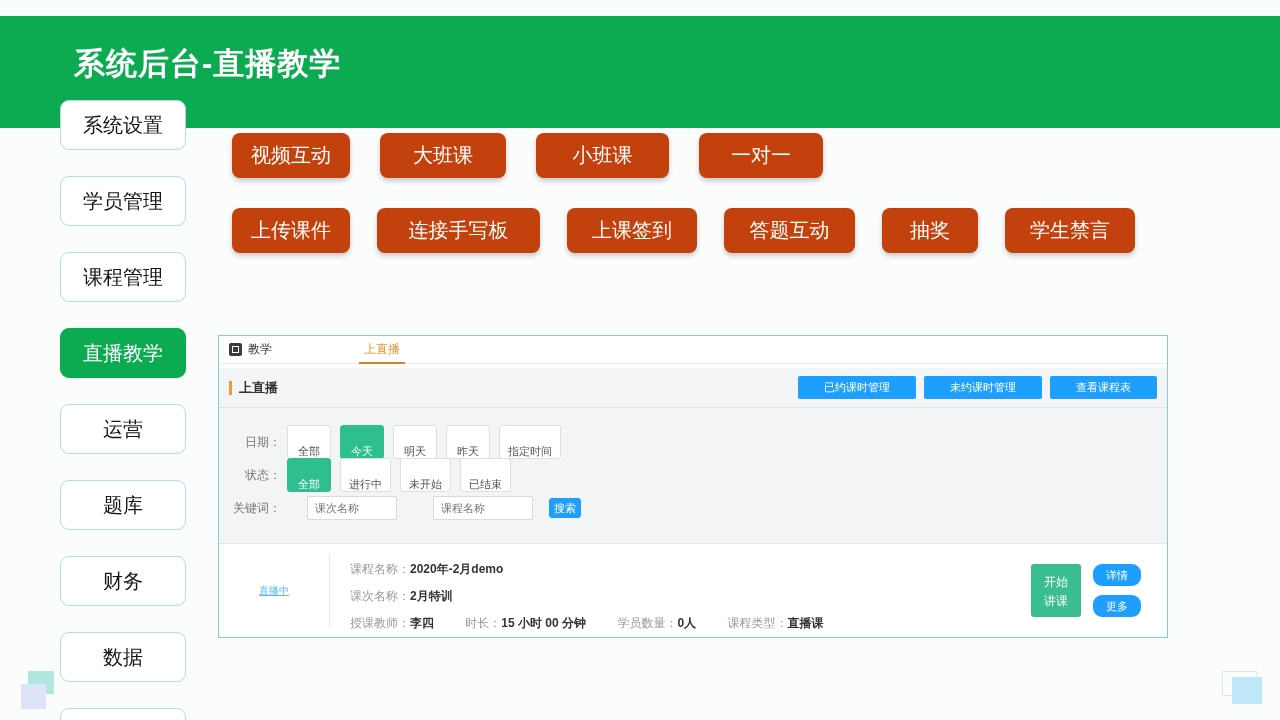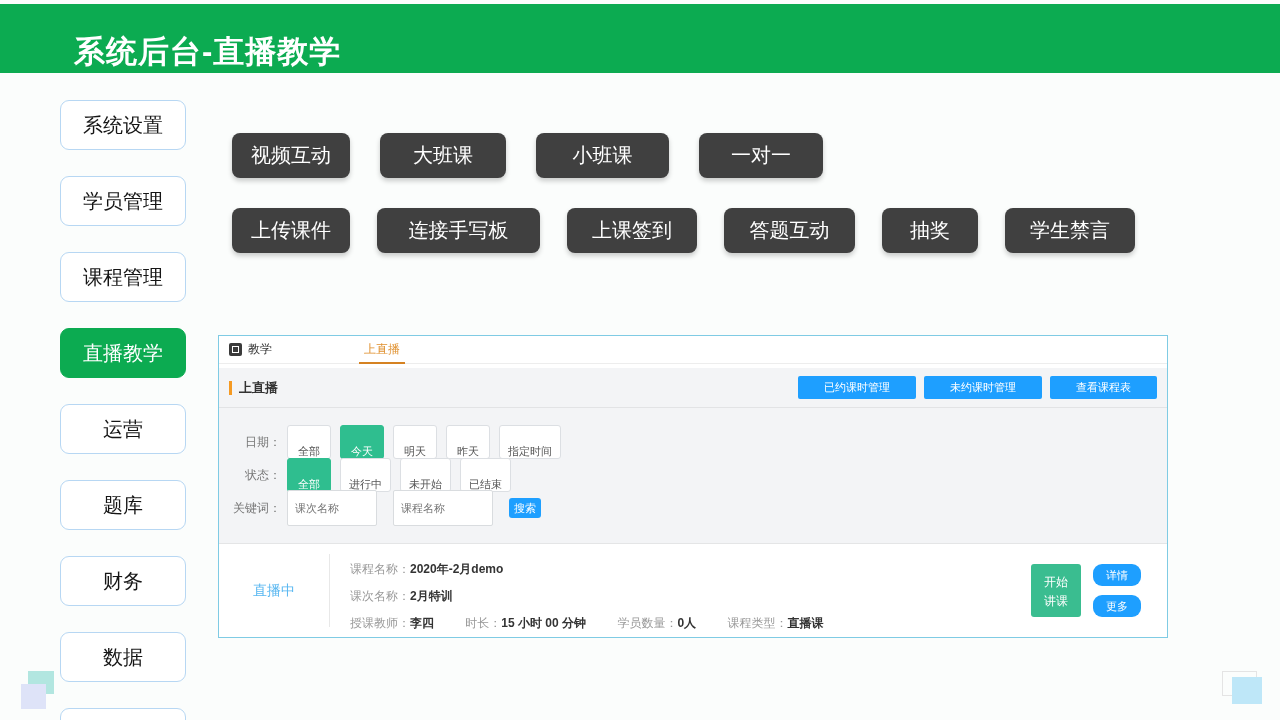--- a/index.html
+++ b/index.html
@@ -4,38 +4,38 @@
 <style>
   * { box-sizing: border-box; }
   html,body { margin:0; padding:0; }
   body {
     width:1280px; height:720px; position:relative; overflow:hidden;
     background:#fbfdfc;
     font-family:"Liberation Sans","DejaVu Sans",sans-serif;
   }
 
   
-  .banner { position:absolute; left:0; top:4px; width:1280px; height:69px; background:#0cab51; }
+  .banner { position:absolute; left:0; top:16px; width:1280px; height:112px; background:#0cab51; }
   .banner h1 { margin:0; padding-left:74px; line-height:95px; font-size:31px; font-weight:bold; color:#ffffff; letter-spacing:1px; }
 
   
   .sidebar { position:absolute; left:60px; top:100px; width:126px; display:flex; flex-direction:column; gap:26px; }
   .side-item {
     height:50px; line-height:48px; background:#ffffff; border:1px solid #b7d7f3;
     border-radius:9px; text-align:center; font-size:20px; color:#151515; cursor:pointer;
   }
   .side-item.active { background:#0cab51; border-color:#0cab51; color:#ffffff; }
 
   
   .features { position:absolute; left:232px; top:133px; }
   .feat-row { display:flex; }
   .feat-row.row1 { column-gap:30px; margin-bottom:30px; }
   .feat-row.row2 { column-gap:27px; }
   .feat-btn {
-    height:45px; line-height:45px; text-align:center; background:#404040; color:#fff;
+    height:45px; line-height:45px; text-align:center; background:#c2410c; color:#fff;
     font-size:20px; border:none; border-radius:8px; box-shadow:0 3px 5px rgba(0,0,0,.2);
     font-family:inherit; cursor:pointer; padding:0;
   }
 
   
   .panel {
     position:absolute; left:218px; top:335px; width:950px; height:303px;
     background:#ffffff; border:1px solid #7fcbe4; display:flex; flex-direction:column;
   }
   .tabbar { flex:0 0 28px; display:flex; align-items:center; padding-left:10px; border-bottom:1px solid #ededed; position:relative; background:#fff; }
@@ -60,28 +60,28 @@
   .filters { padding:24px 0 0 30px; }
   .f-row { display:flex; align-items:center; margin-bottom:13px; height:20px; }
   .f-label { flex:0 0 48px; margin-left:-16px; margin-right:6px; text-align:right; font-size:12px; color:#777; white-space:nowrap; }
   .chip {
     min-width:44px; padding:16px 8px; height:20px; line-height:18px; background:#fff;
     border:1px solid #dcdfe3; border-radius:3px; font-size:11px; color:#555;
     text-align:center; margin-right:9px; cursor:pointer;
   }
   .chip.active { background:#2fbe8f; border-color:#2fbe8f; color:#fff; }
   .f-input {
-    width:90px; height:36px; border:1px solid #d9dcdf; border-radius:2px; font-size:11px;
-    padding:0 7px; color:#333; margin-right:16px; background:#fff; font-family:inherit;
+    width:90px; height:24px; border:1px solid #d9dcdf; border-radius:2px; font-size:11px;
+    padding:0 7px; color:#333; margin-right:16px; background:#fff; font-family:inherit;margin-left:20px;
   }
   .f-input.wide { width:100px; }
   .btn-search { width:32px; height:20px; line-height:20px; padding:0; border-radius:3px; }
 
   .course-row { flex:0 0 92px; background:#fff; border-top:1px solid #e4e5e6; display:flex; align-items:stretch; }
-  .status { flex:0 0 110px; display:flex; align-items:center; justify-content:center; font-size:14px; color:#58b7f1; }
+  .status { flex:0 0 110px; display:flex; align-items:center; justify-content:center; font-size:10px; color:#58b7f1;text-decoration:underline; }
   .vdiv { flex:0 0 1px; background:#e8e8e8; margin:10px 0; }
   .details { padding:12px 0 0 20px; }
   .d-line { height:27px; line-height:27px; font-size:12px; white-space:nowrap; }
   .d-label { color:#999; }
   .d-value { color:#333; font-weight:bold; }
   .group { margin-right:28px; }
   .actions { margin-left:auto; margin-right:26px; padding-top:20px; display:flex; gap:12px; }
   .btn-start {
     width:50px; height:53px; background:#3abd90; color:#fff; border:none; border-radius:3px;
     font-size:12px; line-height:19px; padding:2px 12px 0; font-family:inherit; cursor:pointer; word-break:break-all;

